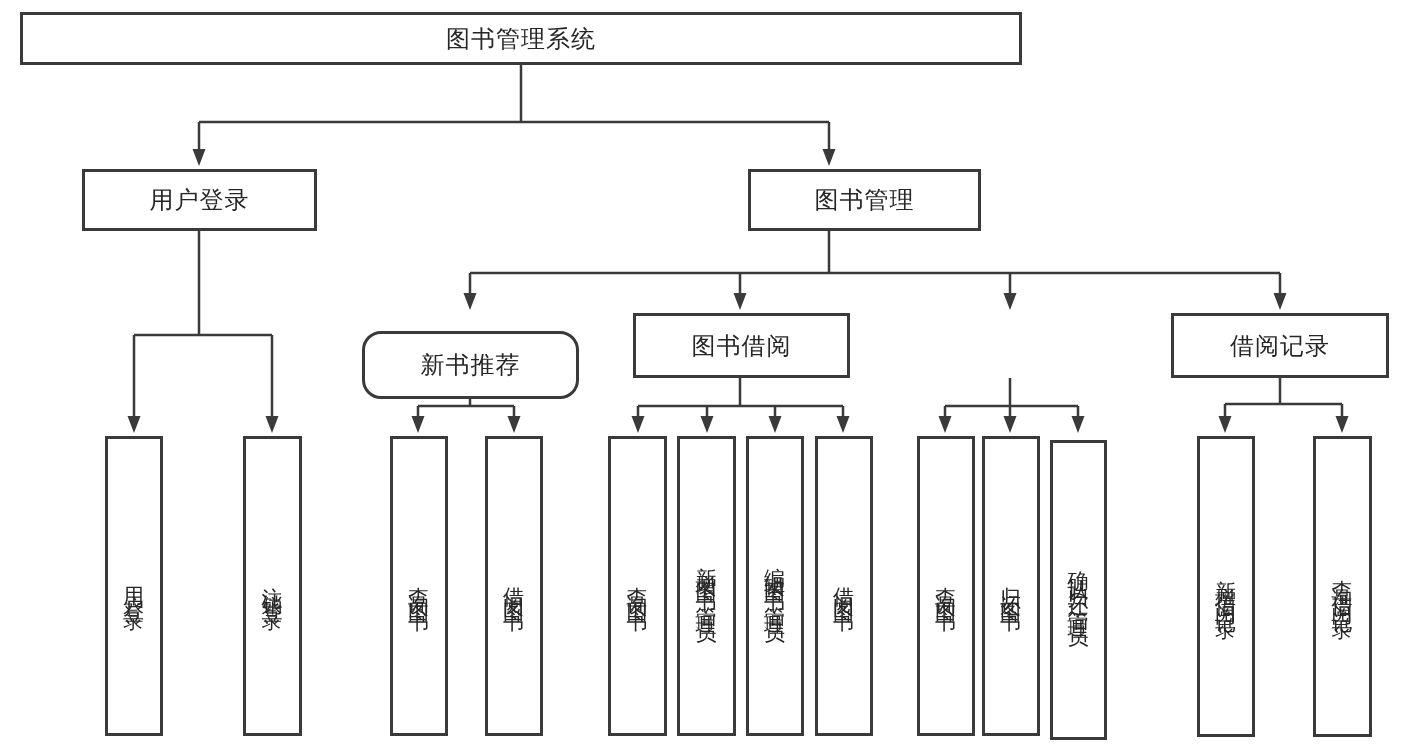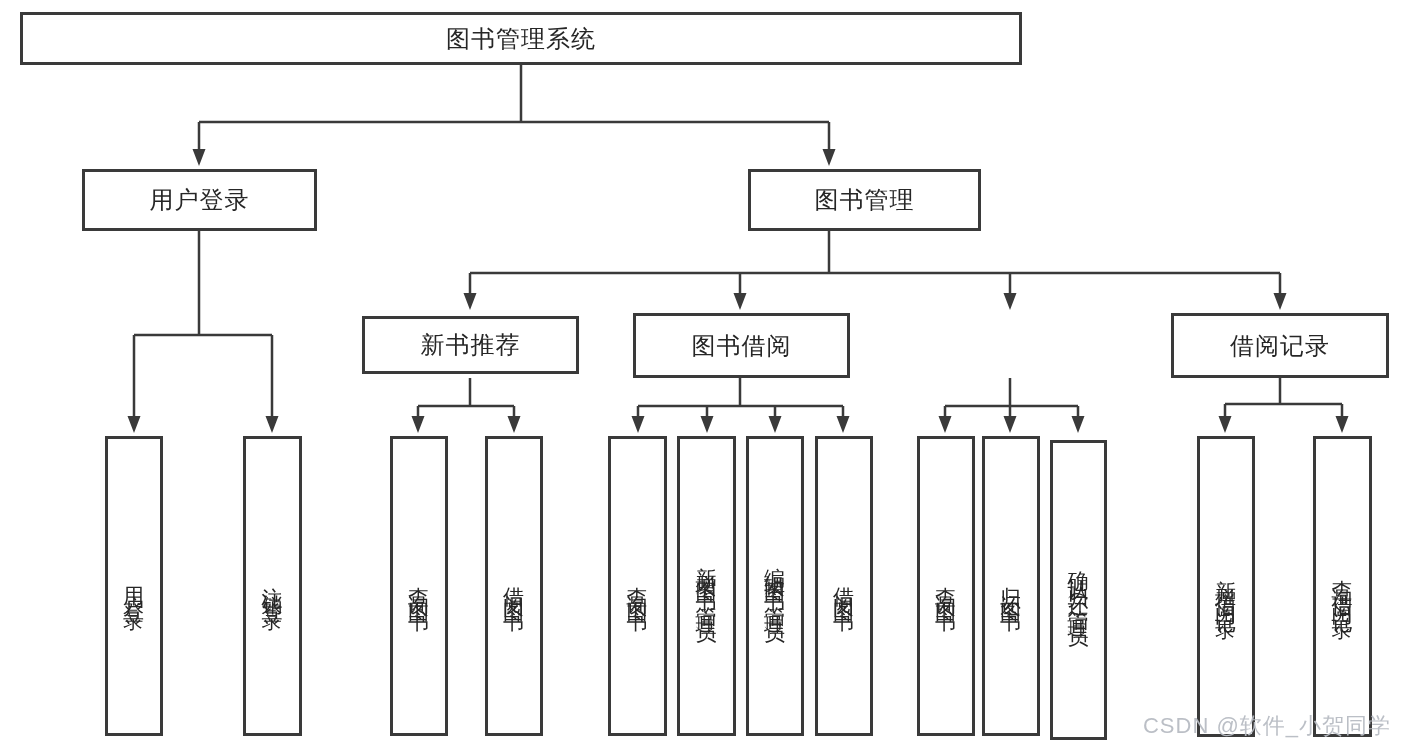--- a/index.html
+++ b/index.html
@@ -75,21 +75,21 @@
     <span>图书管理系统</span>
   </div>
 
   <div class="node hnode" style="left:82px;top:169px;width:235px;height:62px;">
     <span>用户登录</span>
   </div>
   <div class="node hnode" style="left:712px;top:169px;width:233px;height:62px;margin-left:36px;">
     <span>图书管理</span>
   </div>
 
-  <div class="node hnode" style="left:362px;top:316px;width:217px;height:58px;">
+  <div class="node hnode" style="left:362px;top:331px;width:217px;height:68px;border-radius:19px;">
     <span>新书推荐</span>
   </div>
   <div class="node hnode" style="left:633px;top:313px;width:217px;height:65px;">
     <span>图书借阅</span>
   </div>
   <div class="node hnode" style="left:1171px;top:313px;width:218px;height:65px;">
     <span>借阅记录</span>
   </div>
 
   <div class="node vnode" style="left:105px;top:436px;width:58px;height:300px;">
@@ -129,14 +129,13 @@
     <span class="vtext">确认归还（管理员）</span>
   </div>
 
   <div class="node vnode" style="left:1197px;top:436px;width:58px;height:301px;">
     <span class="vtext">新增借阅记录</span>
   </div>
   <div class="node vnode" style="left:1313px;top:436px;width:59px;height:301px;">
     <span class="vtext">查询借阅记录</span>
   </div>
 
-  <div id="watermark">CSDN @软件_小贺同学</div>
 </div>
 
 </body></html>

